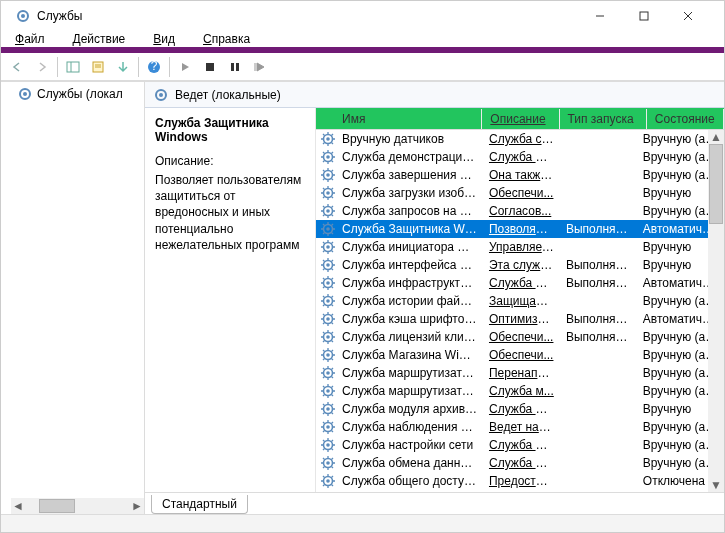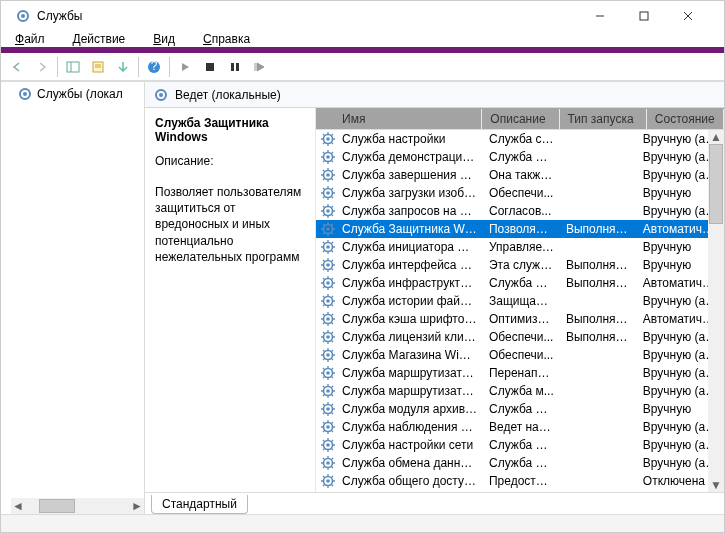--- a/index.html
+++ b/index.html
@@ -18,39 +18,39 @@
 .treepane { width: 134px; border-right: 1px solid #dcdcdc; position: relative; background: #fff; }
 .treepane .treeitem { display: flex; align-items: center; gap: 4px; padding: 4px 6px; background: #fff; }
 .treepane .hscroll { position: absolute; bottom: 0; left: 0; right: 0; height: 16px; background: #f0f0f0; display: flex; align-items: center; }
 .treepane .hscroll .thumb { width: 36px; height: 14px; background: #cdcdcd; margin-left: 14px; border: 1px solid #b3b3b3; }
 .treepane .hscroll .arrow { width: 14px; height: 14px; display:flex; align-items:center; justify-content:center; color:#666; }
 .main { flex: 1; display: flex; flex-direction: column; overflow: hidden; }
 .headerstrip { height: 26px; display: flex; align-items: center; padding: 0 8px; gap: 6px; border-bottom: 1px solid #cfd8e6; background: #f7f9fc; }
 .mainbody { flex: 1; display: flex; overflow: hidden; }
 .detailpane { width: 170px; padding: 8px 10px; border-right: none; }
 .detailpane .svc-title { font-weight: 600; margin-bottom: 10px; }
-.detailpane .desc-label { margin-bottom: 16px; }
+.detailpane .desc-label { margin-bottom: 4px; }
 .listpane { flex: 1; display: flex; flex-direction: column; border-left: 1px solid #e6e6e6; overflow: hidden; }
-.colheaders { height: 22px; display: flex; align-items: center; border-bottom: 1px solid #dcdcdc; background: #a3a3a3; }
+.colheaders { height: 22px; display: flex; align-items: center; border-bottom: 1px solid #dcdcdc; background: #22c55e; }
 .colheaders .col { padding: 3px 8px; border-right: 1px solid #eaeaea; color: #333; font-weight: 400; white-space: nowrap; overflow: hidden; }
 .listrows { flex: 1; overflow: hidden; position: relative; }
 .row { height: 18px; display: flex; align-items: center; }
 .row .cell { padding: 0 6px; white-space: nowrap; overflow: hidden; text-overflow: ellipsis; }
 .row .svcicon { width: 16px; height: 16px; flex: none; margin-left: 4px; }
 .row.selected { background: #0078d7; color: #fff; }
 .vscroll { position: absolute; top: 0; right: 0; width: 16px; bottom: 0; background: #f0f0f0; display:flex; flex-direction:column; align-items:center; }
 .vscroll .arrow { width:14px; height:14px; display:flex;align-items:center;justify-content:center; color:#666; }
 .vscroll .track { flex:1; width:14px; position:relative; }
 .vscroll .thumb { position:absolute; top:0; width:14px; height:80px; background:#cdcdcd; border:1px solid #b3b3b3; }
 .tabstrip { height: 22px; display: flex; align-items: flex-end; padding: 0 6px; border-top: 1px solid #dcdcdc; background: #fff; gap: 0; }
 .tabstrip .tab { border: 1px solid #b9b9b9; border-top: none; border-radius: 0 0 4px 4px; padding: 2px 10px; background: #fff; margin-right: -1px; }
 .tabstrip .tab.active { background: #fff; font-weight: 400; border-top: 1px solid #fff; position: relative; top: -1px; }
 .statusbar { height: 18px; border-top: 1px solid #dcdcdc; background: #f4f4f4; }
 .col-name { width: 190px; }
-.col-desc { width: 88px; }
+.col-desc { width: 88px; text-decoration: underline; }
 .col-state { width: 88px; }
 .col-start { width: 100px; }
 svg { display: block; }
 </style>
 </head>
 <body>
 
 <div class="titlebar">
   <span class="icon">
     <svg width="16" height="16" viewBox="0 0 16 16">
@@ -194,21 +194,21 @@
           <div class="row">
               <span class="svcicon">
                 <svg width="16" height="16" viewBox="0 0 16 16">
                   <g transform="translate(1,1)">
                     <circle cx="7" cy="7" r="4.5" fill="none" stroke="#5b8bbb" stroke-width="1.6"></circle>
                     <circle cx="7" cy="7" r="1.8" fill="#5b8bbb"></circle>
                     <path d="M7 0 L7 2 M7 12 L7 14 M0 7 L2 7 M12 7 L14 7 M2 2 L3.5 3.5 M10.5 10.5 L12 12 M12 2 L10.5 3.5 M3.5 10.5 L2 12" stroke="#5b8bbb" stroke-width="1.3"></path>
                   </g>
                 </svg>
               </span>
-              <span class="cell col-name" style="width:170px">Служба настройки</span>
+              <span class="cell col-name" style="width:170px">Вручную датчиков</span>
               <span class="cell col-desc">Служба се...</span>
               <span class="cell col-state"></span>
               <span class="cell col-start">Вручную (ак...</span>
             </div>
             <div class="row">
               <span class="svcicon">
                 <svg width="16" height="16" viewBox="0 0 16 16">
                   <g transform="translate(1,1)">
                     <circle cx="7" cy="7" r="4.5" fill="none" stroke="#5b8bbb" stroke-width="1.6"></circle>
                     <circle cx="7" cy="7" r="1.8" fill="#5b8bbb"></circle>

